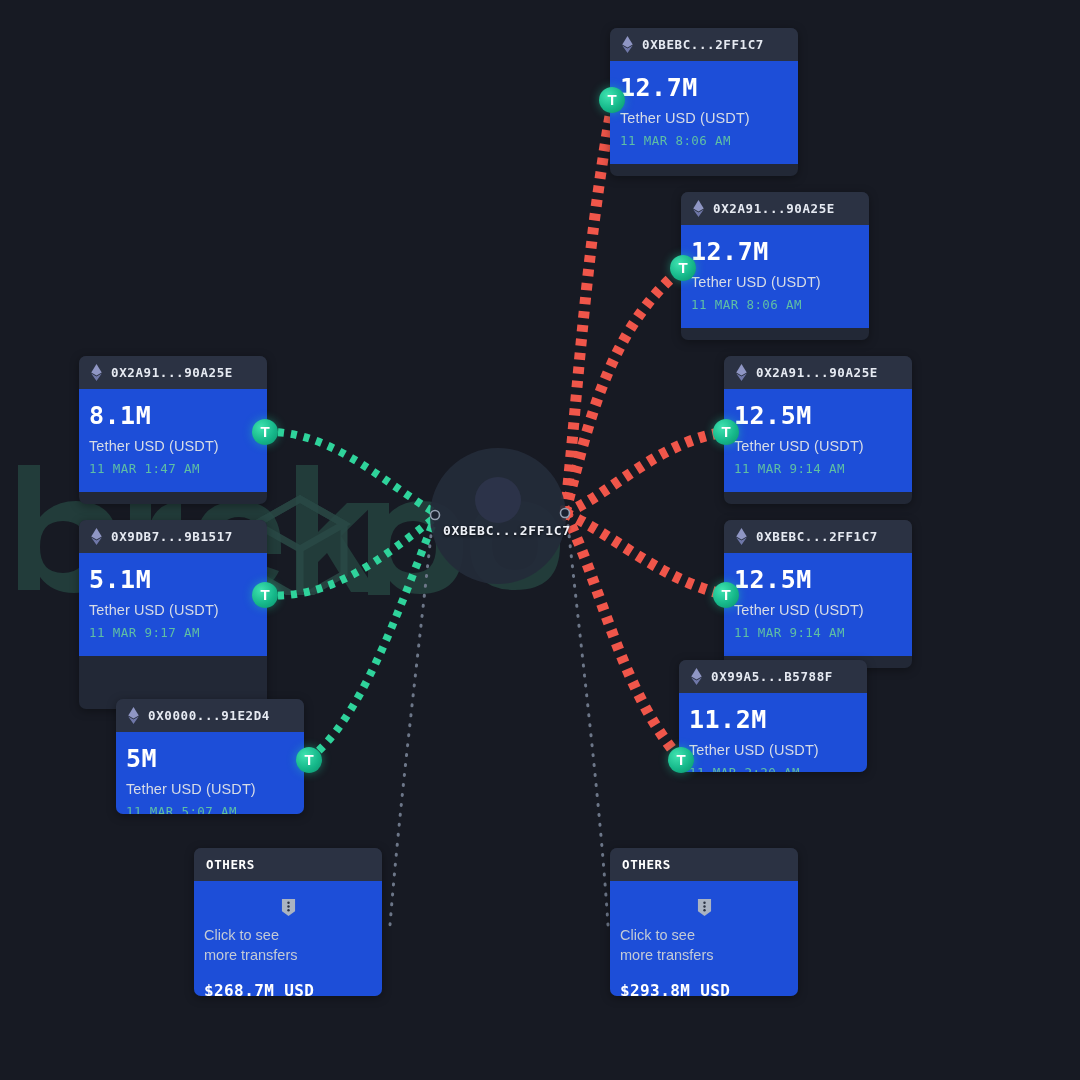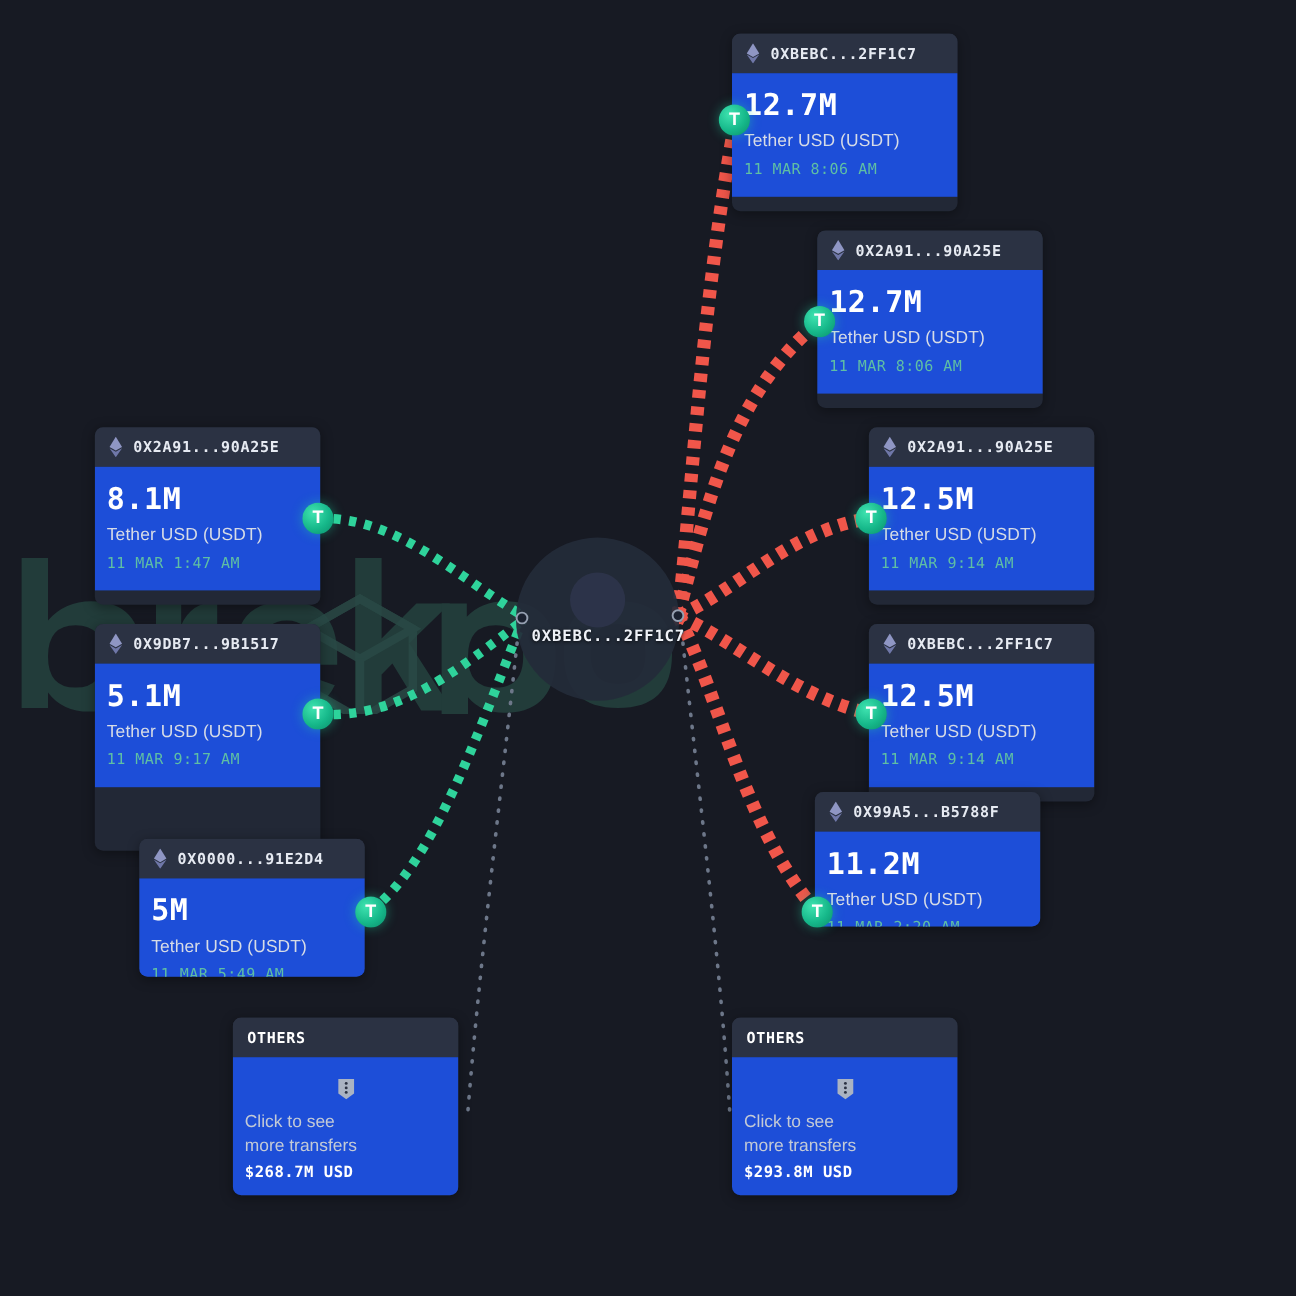--- a/index.html
+++ b/index.html
@@ -62,21 +62,21 @@
     font-size:12.5px;font-weight:700;letter-spacing:.6px;color:#ffffff;
   }
   .others .card-body{padding:17px 10px 18px 10px;}
   .others-icon{margin:0 auto 9px auto;width:15px;height:19px;display:block;}
   .others-msg{
     font-family:"Liberation Sans","DejaVu Sans",sans-serif;
     font-size:14.5px;color:#c3cad6;line-height:1.35;
   }
   .others-amt{
     font-family:"DejaVu Sans Mono","Liberation Mono",monospace;
-    font-size:13px;font-weight:700;color:#ffffff;margin-top:5px;letter-spacing:.4px;
+    font-size:16px;font-weight:700;color:#ffffff;margin-top:16px;letter-spacing:.4px;
   }
   .hub-label{
     position:absolute;
     font-family:"DejaVu Sans Mono","Liberation Mono",monospace;
     font-size:13px;font-weight:700;letter-spacing:.7px;
     color:#eef1f7;white-space:nowrap;
     text-shadow:0 1px 3px rgba(0,0,0,.8);
   }
   
   .tbadge{
@@ -280,21 +280,21 @@
     <div class="card-head">
       <svg class="eth-icon" viewBox="0 0 32 52">
         <path d="M16 0 L32 26 L16 35 L0 26Z" fill="#8f96c4"></path>
         <path d="M16 38 L32 29 L16 52 L0 29Z" fill="#6f77a8"></path>
       </svg>
       <div class="card-addr">0X0000...91E2D4</div>
     </div>
     <div class="card-body">
       <div class="amount">5M</div>
       <div class="token">Tether USD (USDT)</div>
-      <div class="stamp">11 MAR  5:49 AM</div>
+      <div class="stamp">11 MAR  5:07 AM</div>
     </div>
   </div>
   <div class="tbadge" style="left:296px;top:747px;">
     <span>T</span>
   </div>
 
   <div class="card others" style="left:194px;top:848px;width:188px;height:148px;">
     <div class="card-head">
       <div class="others-title">OTHERS</div>
     </div>

